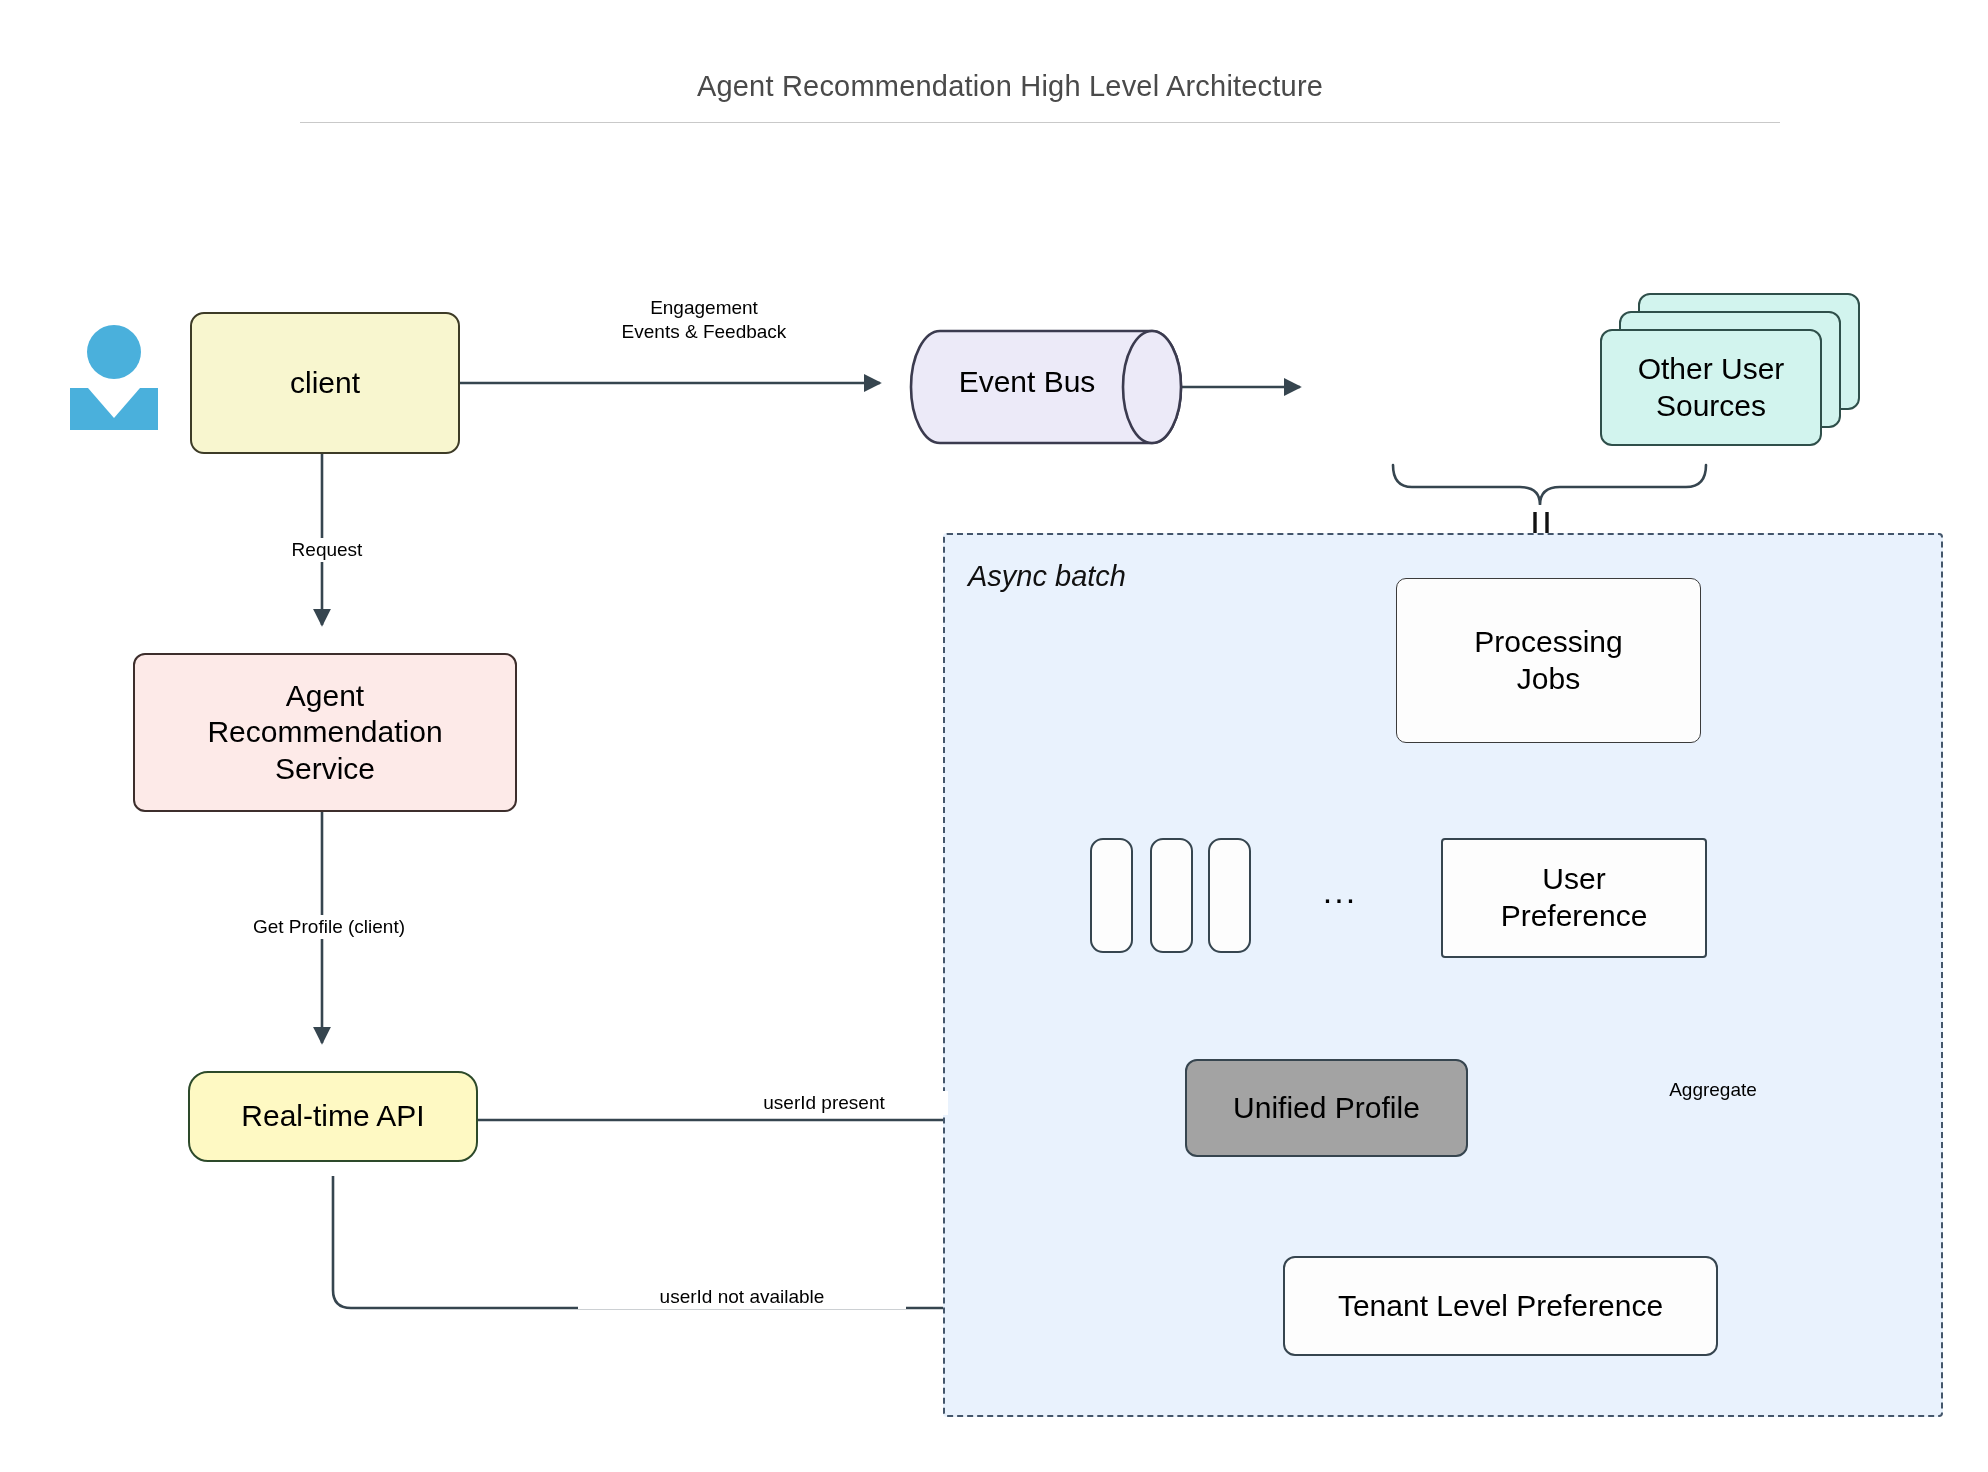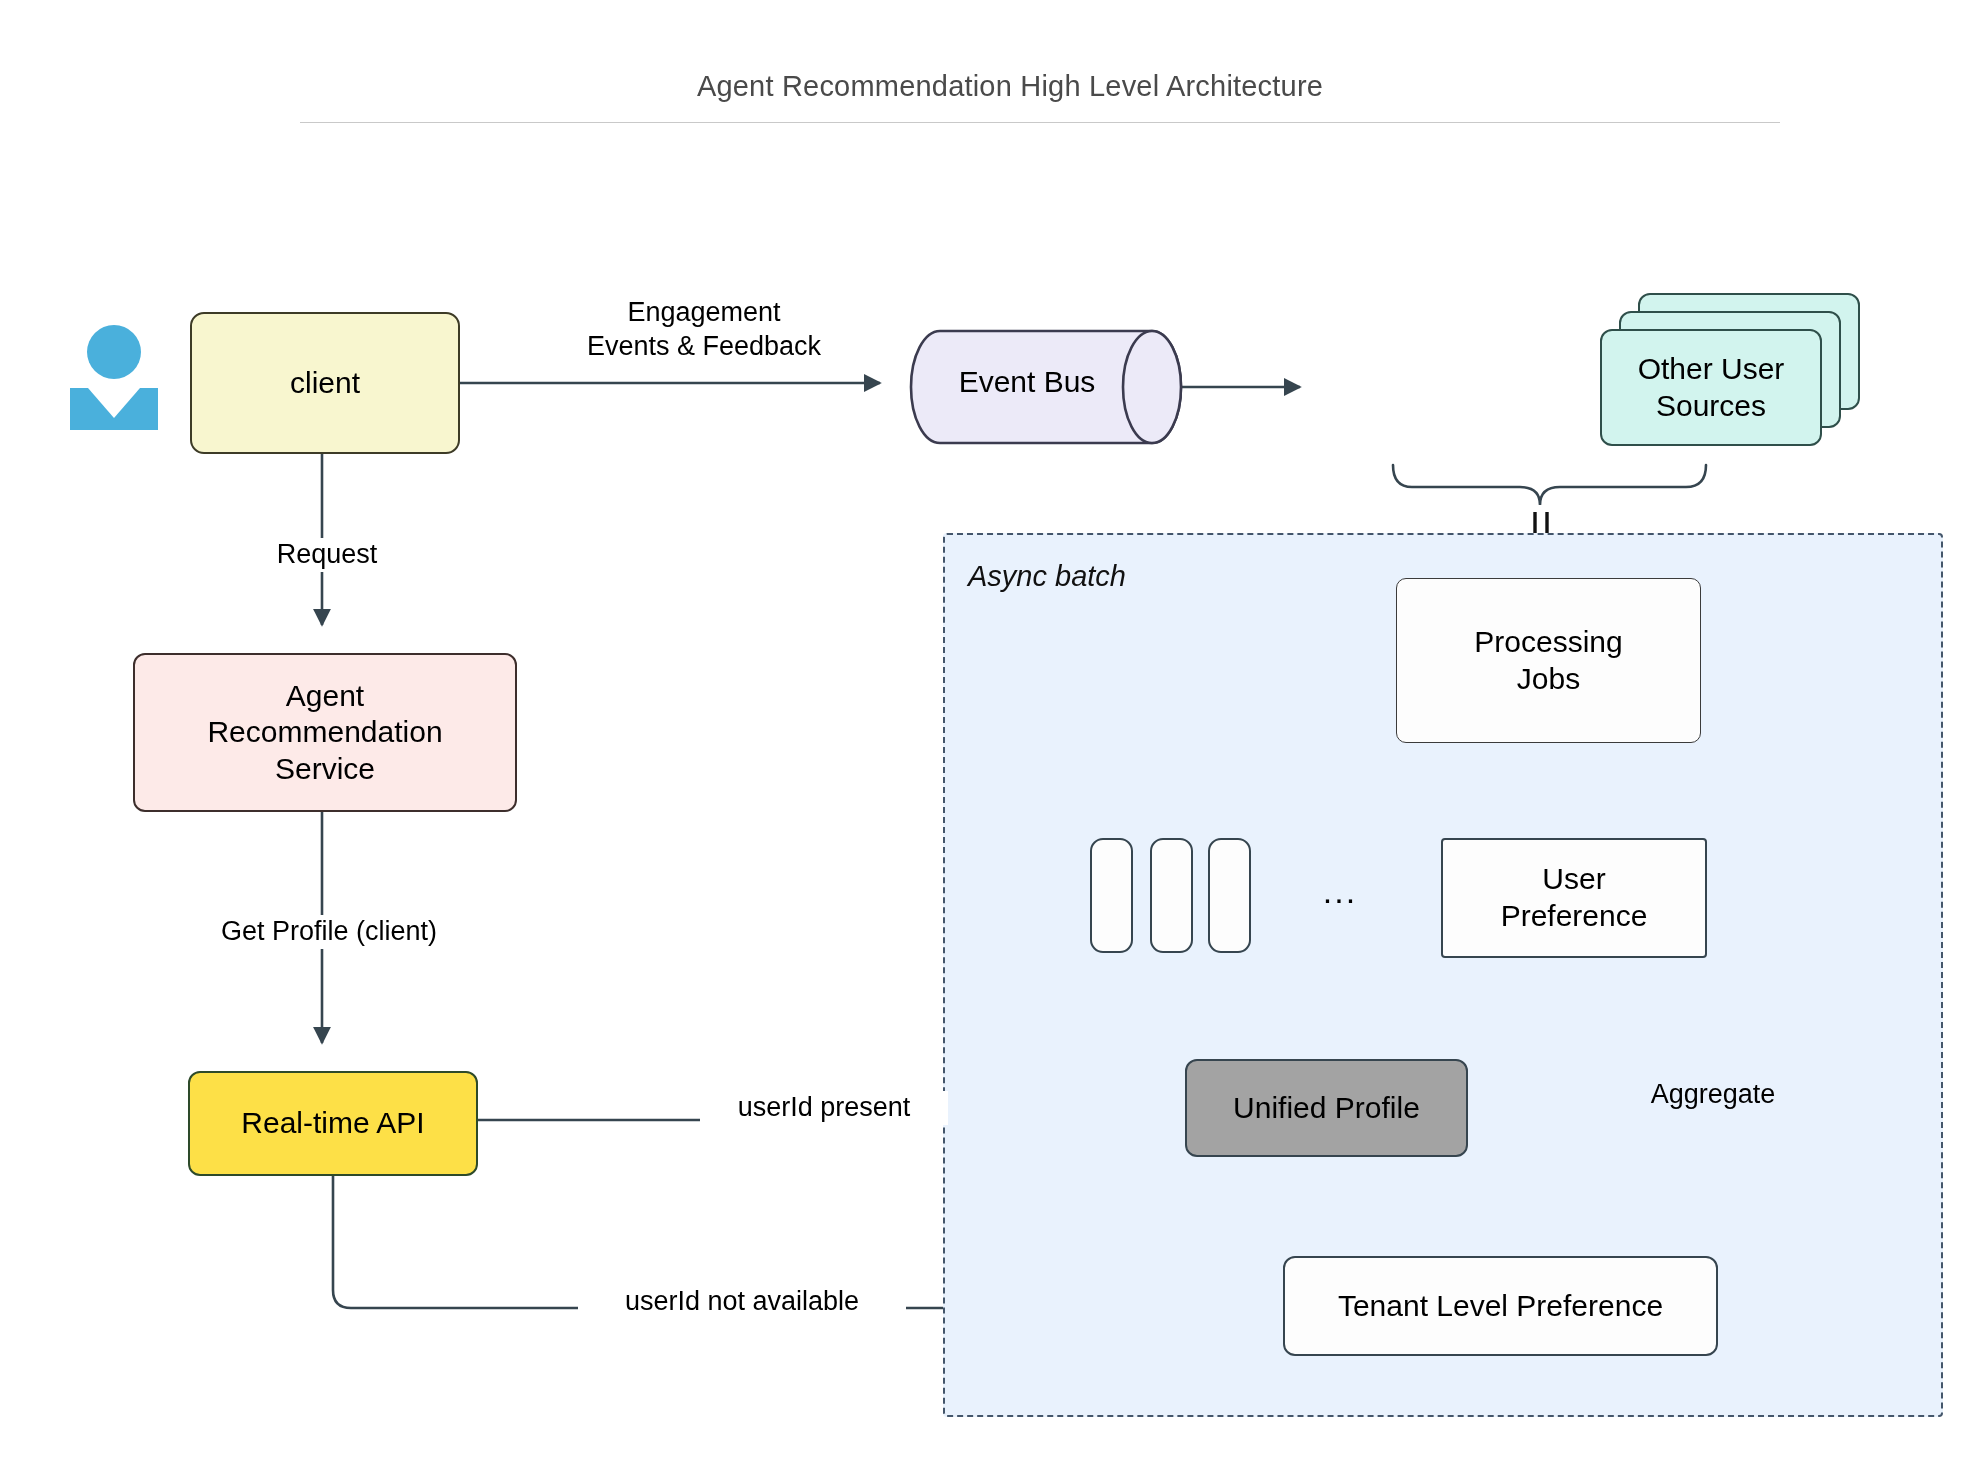--- a/index.html
+++ b/index.html
@@ -65,22 +65,22 @@
   
   #node-client {
     left: 190px; top: 312px; width: 270px; height: 142px;
     background: #f8f6cf; border-color: #3d3b27; border-radius: 14px;
   }
   #node-ars {
     left: 133px; top: 653px; width: 384px; height: 159px;
     background: #fdeae8; border-color: #3d2e2c; border-radius: 12px;
   }
   #node-rtapi {
-    left: 188px; top: 1071px; width: 290px; height: 105px;
-    background: #fde047; border-color: #2d4a2a; border-radius: 12px;
+    left: 188px; top: 1071px; width: 290px; height: 91px;
+    background: #fef9c3; border-color: #2d4a2a; border-radius: 20px;
   }
   #node-datasource {
     left: 1329px; top: 328px; width: 232px; height: 117px;
     background: #d2f4ee; border-color: #2f4f4a; border-radius: 12px;
   }
   
   #stack-wrap { position: absolute; left: 1600px; top: 293px; width: 260px; height: 155px; }
   .stack-card {
     position: absolute; box-sizing: border-box;
     width: 222px; height: 117px;
@@ -135,21 +135,21 @@
   #pill-1 { left: 1090px; top: 838px; }
   #pill-2 { left: 1150px; top: 838px; }
   #pill-3 { left: 1208px; top: 838px; }
   #ellipsis-dots {
     position: absolute; left: 1310px; top: 872px; width: 60px;
     text-align: center; font-size: 34px; color: #000; letter-spacing: 2px;
   }
   
   .edge-label {
     position: absolute;
-    font-size: 27px;
+    font-size: 19px;
     color: #000;
     background: #ffffff;
     text-align: center;
     white-space: pre-line;
     line-height: 1.25;
     padding: 0 4px;
   }
   .edge-label.on-blue { background: #e9f2fd; }
   #lbl-engagement { left: 565px; top: 296px; width: 270px; }
   #lbl-request    { left: 243px; top: 538px; width: 160px; }

